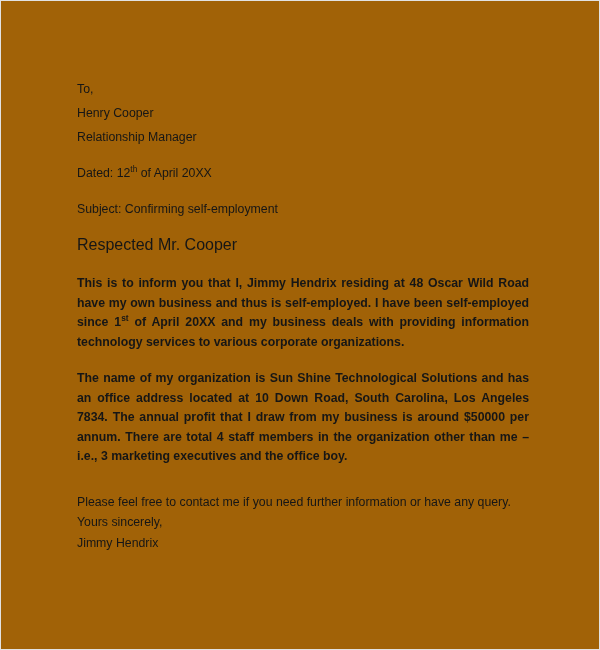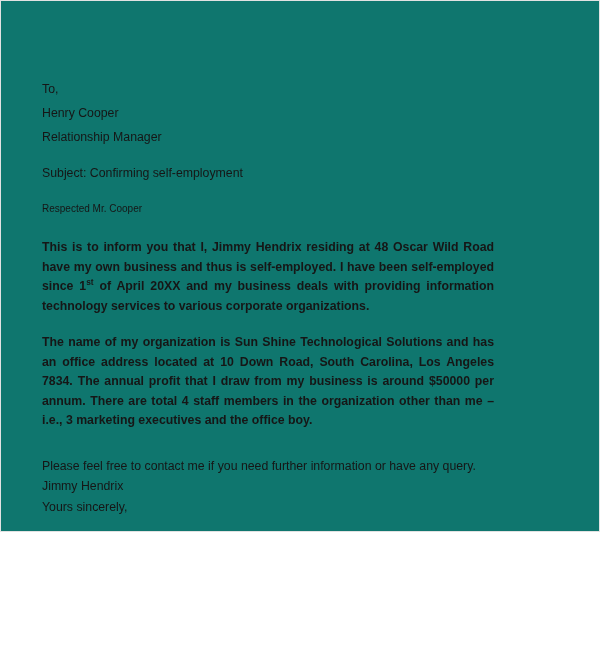--- a/index.html
+++ b/index.html
@@ -11,41 +11,41 @@
     height: 650px;
     background: #ffffff;
     font-family: "Liberation Sans", sans-serif;
     color: #161616;
     overflow: hidden;
   }
   #page {
     position: relative;
     box-sizing: border-box;
     width: 600px;
-    height: 532px;
-    background: #0f766e;
+    height: 650px;
+    background: #a16207;
     border: 1px solid #e2e2e2;
-    padding: 76px 72px 0 41px;
+    padding: 76px 72px 0 76px;
   }
   .letter {
     width: 452px;
   }
   .addr-line {
     font-size: 12.3px;
     line-height: 24px;
     white-space: nowrap;
   }
   .meta-line {
     font-size: 12.3px;
     line-height: 24px;
     margin-top: 12px;
     white-space: nowrap;
   }
   .salutation {
-    font-size: 10px;
+    font-size: 16px;
     line-height: 24px;
     margin-top: 12px;
     white-space: nowrap;
   }
   .body-para {
     font-size: 12.3px;
     line-height: 19.5px;
     text-align: justify;
     text-justify: inter-word;
     margin-top: 17px;
@@ -68,29 +68,30 @@
 </head>
 <body>
 
 <div id="page">
   <div class="letter">
 
     <div class="addr-line">To,</div>
     <div class="addr-line">Henry Cooper</div>
     <div class="addr-line">Relationship Manager</div>
 
+    <div class="meta-line"><span>Dated: 12</span><sup>th</sup><span> of April 20XX</span></div>
 
     <div class="meta-line">Subject: Confirming self-employment</div>
 
     <div class="salutation">Respected Mr. Cooper</div>
 
     <p class="body-para"><span>This is to inform you that I, Jimmy Hendrix residing at 48 Oscar Wild Road have my own business and thus is self-employed. I have been self-employed since 1</span><sup>st</sup><span> of April 20XX and my business deals with providing information technology services to various corporate organizations.</span></p>
 
     <p class="body-para">The name of my organization is Sun Shine Technological Solutions and has an office address located at 10 Down Road, South Carolina, Los Angeles 7834. The annual profit that I draw from my business is around $50000 per annum. There are total 4 staff members in the organization other than me – i.e., 3 marketing executives and the office boy.</p>
 
     <div class="closing-block">
       <div class="closing-line">Please feel free to contact me if you need further information or have any query.</div>
+      <div class="closing-line">Yours sincerely,</div>
       <div class="closing-line">Jimmy Hendrix</div>
-      <div class="closing-line">Yours sincerely,</div>
     </div>
 
   </div>
 </div>
 
 </body></html>

